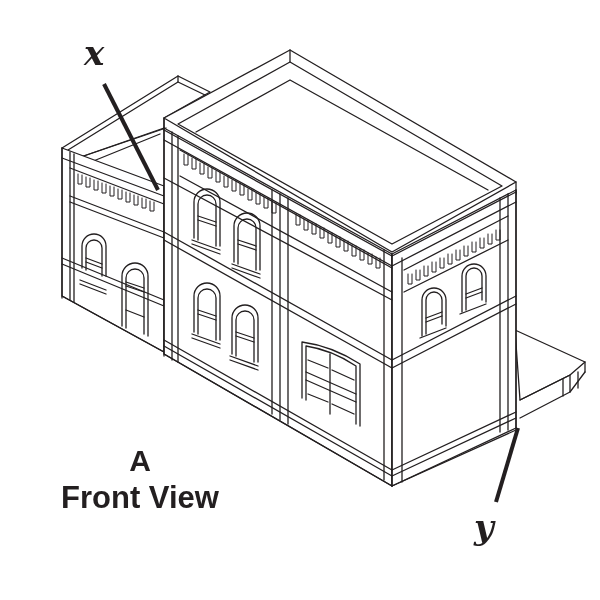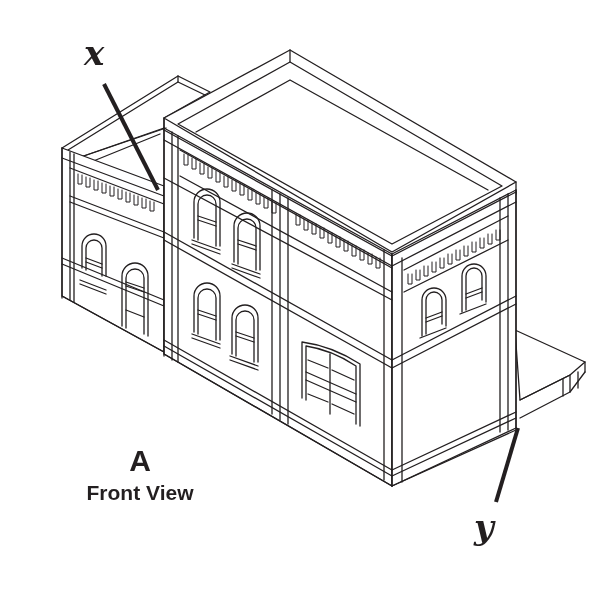--- a/index.html
+++ b/index.html
@@ -18,21 +18,21 @@
     #label-y { left: 474px; top: 510px; }
     .caption {
       position: absolute;
       font-family: "Liberation Sans", sans-serif;
       font-weight: bold;
       color: #231f20;
       text-align: center;
       line-height: 1;
     }
     #caption-letter { left: 110px; top: 446px; width: 60px; font-size: 30px; }
-    #caption-text { left: 40px; top: 482px; width: 200px; font-size: 21px; }
+    #caption-text { left: 40px; top: 482px; width: 200px; font-size: 31px; }
   </style>
 </head>
 <body>
 
 <svg id="canvas" viewBox="0 0 600 600" xmlns="http://www.w3.org/2000/svg" fill="none" stroke="#231f20" stroke-width="1.3" stroke-linejoin="round" stroke-linecap="round">
 
   <g>
     <polygon points="515,330 585,362 570,375 520,400" fill="#fff"></polygon>
     <polyline points="520,400 570,375 570,392 520,418"></polyline>
     <line x1="585" y1="362" x2="585" y2="372"></line>

